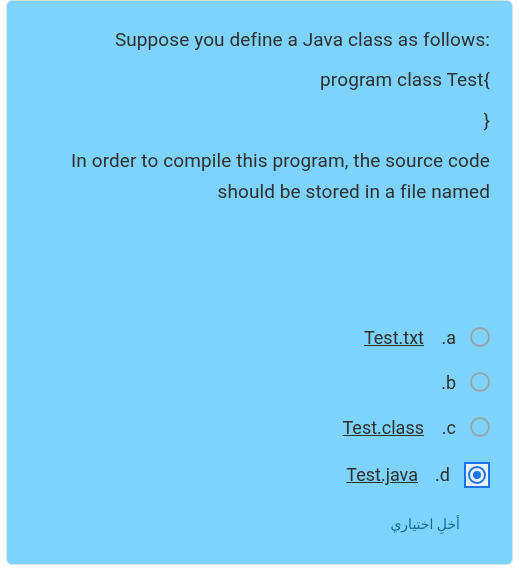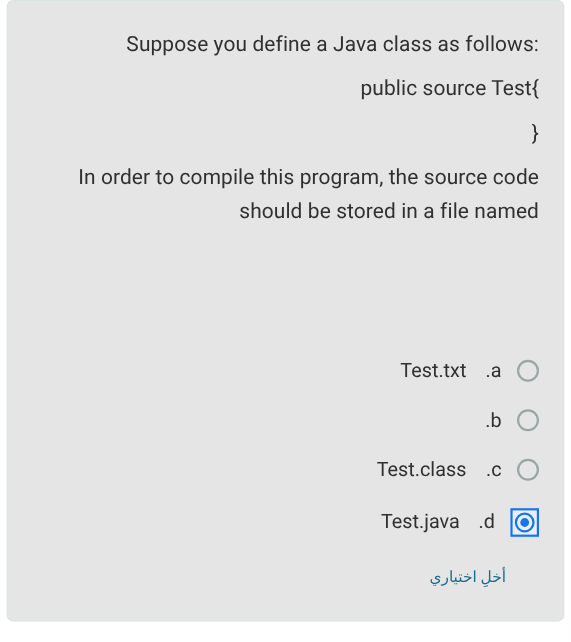--- a/index.html
+++ b/index.html
@@ -9,21 +9,21 @@
     width: 519px;
     height: 584px;
     position: relative;
   }
   .card {
     position: absolute;
     left: 6px;
     top: 0;
     width: 507px;
     height: 565px;
-    background: #e5e5e5;
+    background: #7dd3fc;
     border: 1px solid #d6e4e4;
     border-radius: 6px;
     padding: 24px 22px 20px 22px;
     text-align: right;
     color: #2a2a2a;
   }
   .question {
     font-size: 19px;
     line-height: 1.6;
     letter-spacing: 0.1px;
@@ -40,21 +40,21 @@
     align-items: flex-end;
   }
   .option-row {
     display: flex;
     align-items: center;
     justify-content: flex-end;
     gap: 14px;
     font-size: 18px;
     color: #303030;
   }
-  .opt-text { min-width: 0; }
+  .opt-text { min-width: 0; text-decoration: underline; }
   .opt-letter { width: 18px; text-align: right; }
   .radio {
     width: 20px;
     height: 20px;
     border: 2px solid #9aa6a6;
     border-radius: 50%;
     display: inline-block;
     position: relative;
     flex-shrink: 0;
   }
@@ -95,21 +95,21 @@
     cursor: pointer;
   }
 </style>
 </head>
 <body>
 
 <div class="card">
 
   <div class="question">
     <span class="q-line">Suppose you define a Java class as follows:</span>
-    <span class="code-line">public source Test{</span>
+    <span class="code-line">program class Test{</span>
     <span class="code-line">}</span>
     <span class="q-line">In order to compile this program, the source code should be stored in a file named</span>
   </div>
 
   <div class="options">
 
     <label class="option-row">
       <span class="opt-text">Test.txt</span>
       <span class="opt-letter">.a</span>
       <span class="radio"></span>

